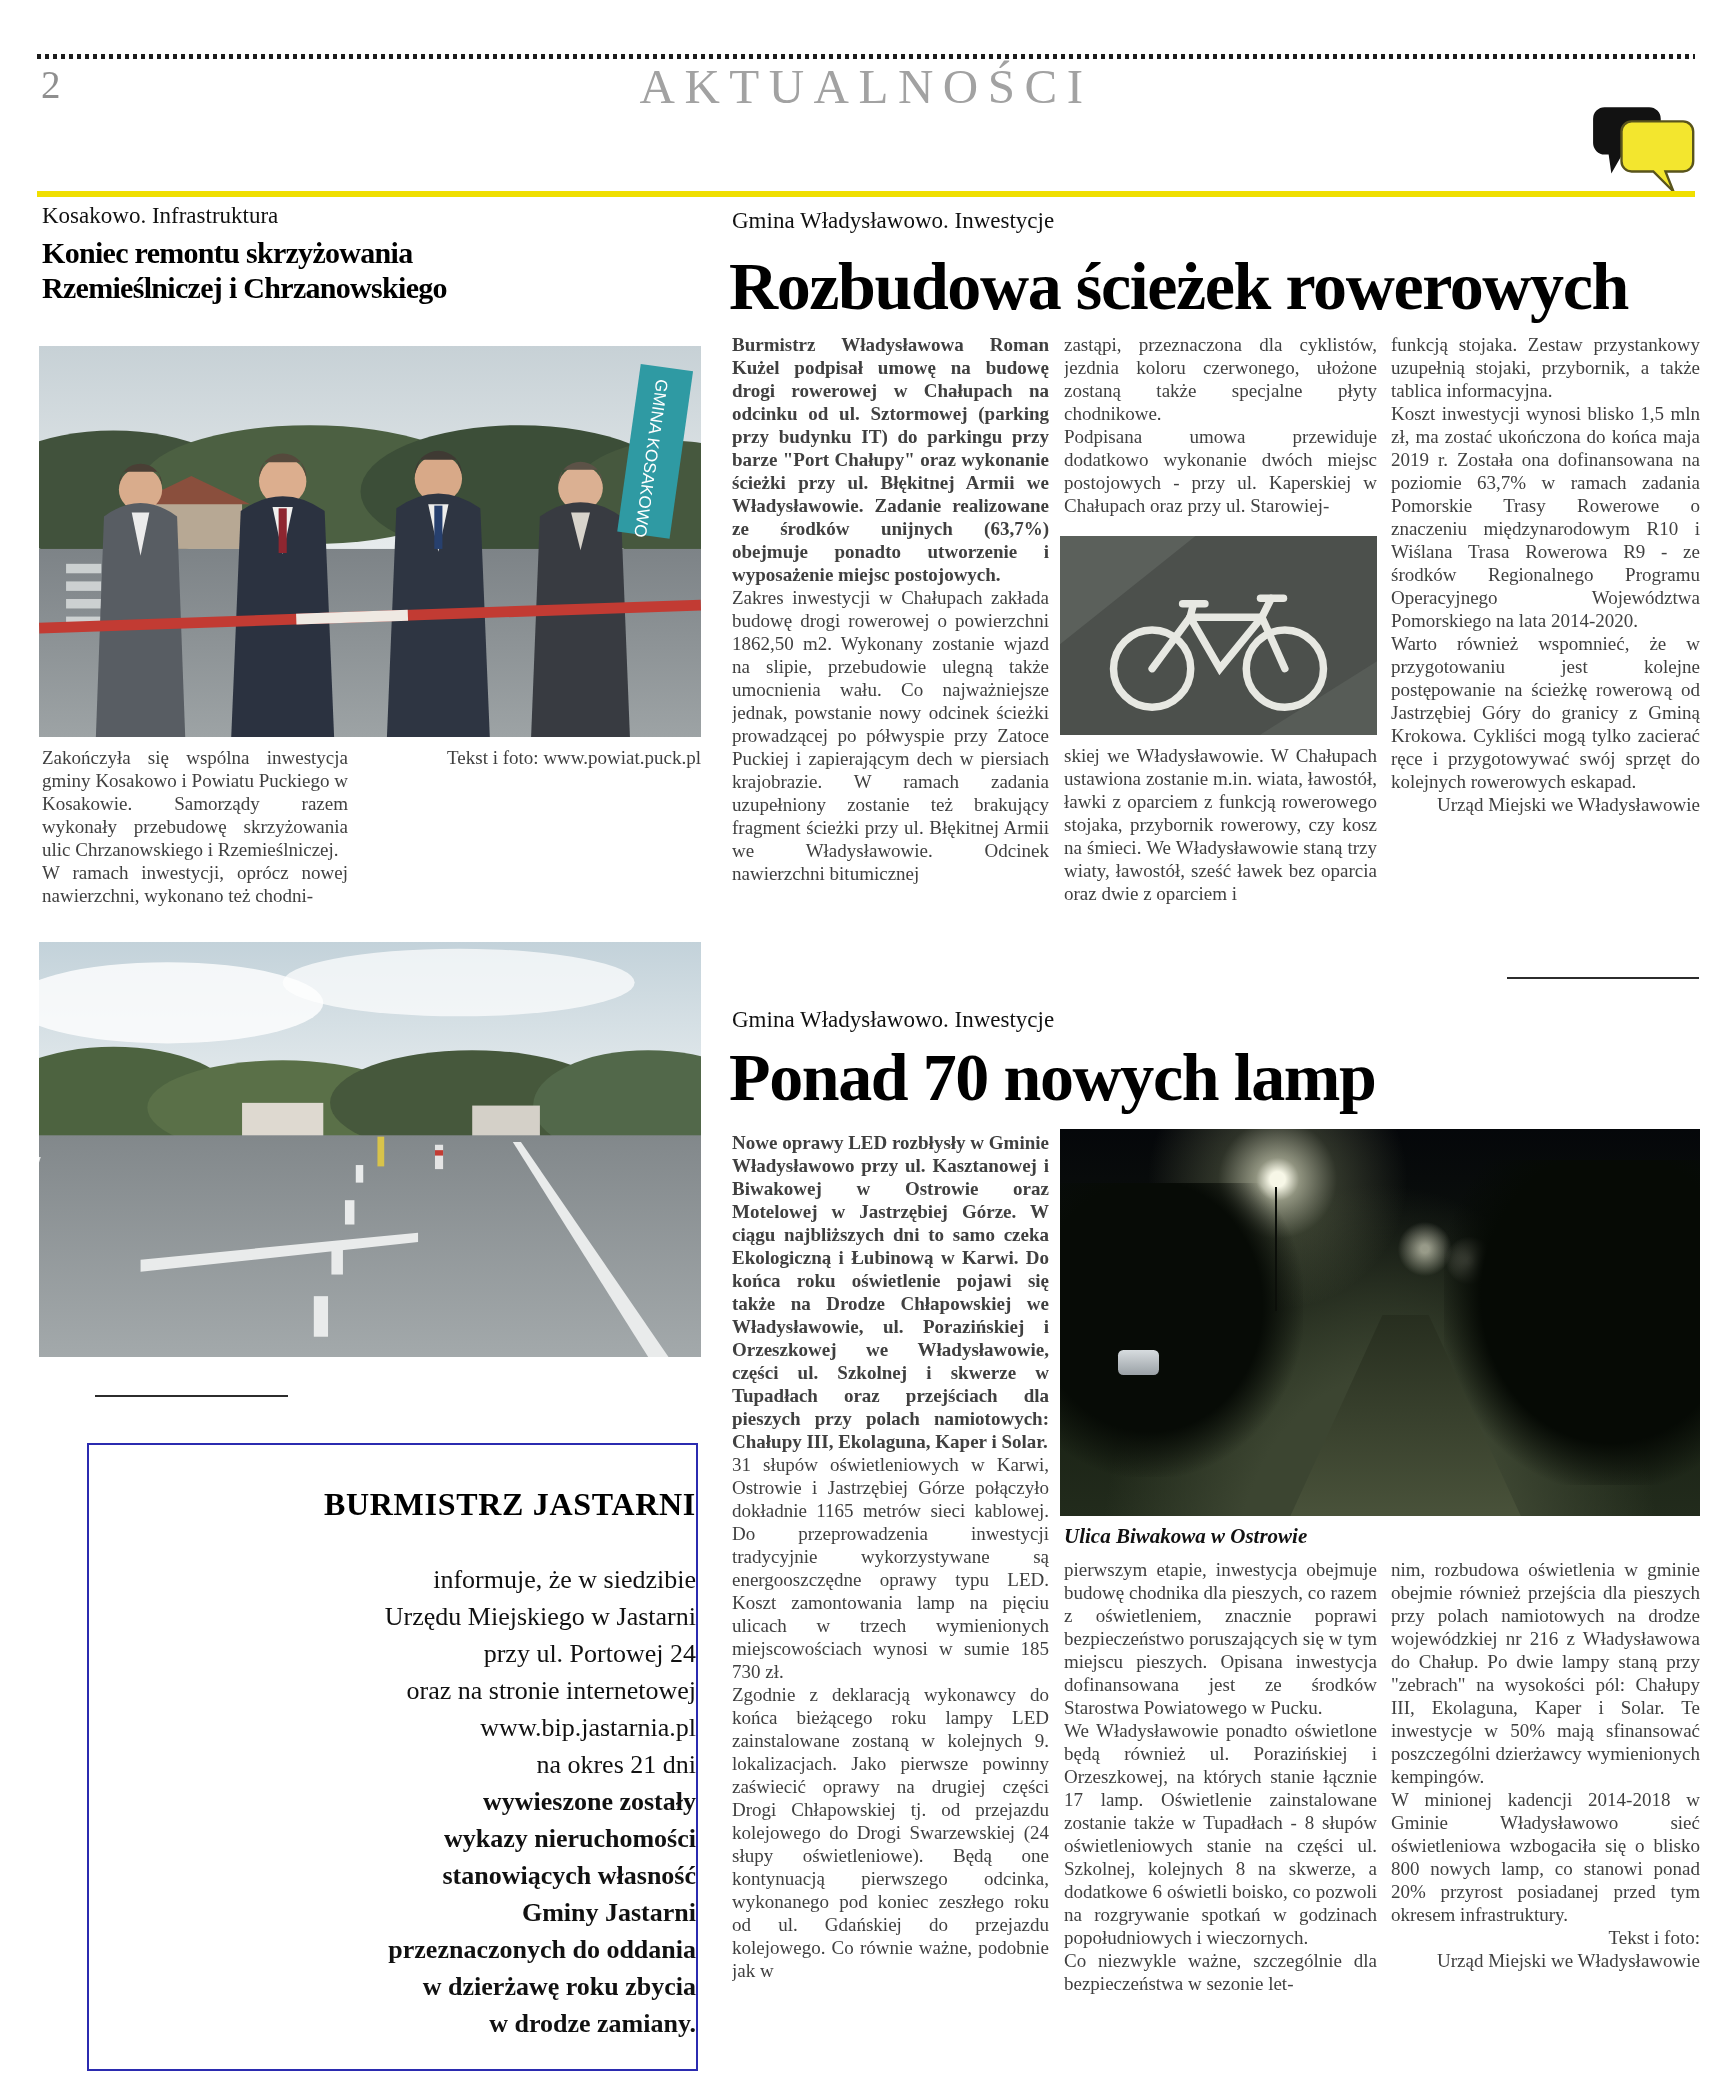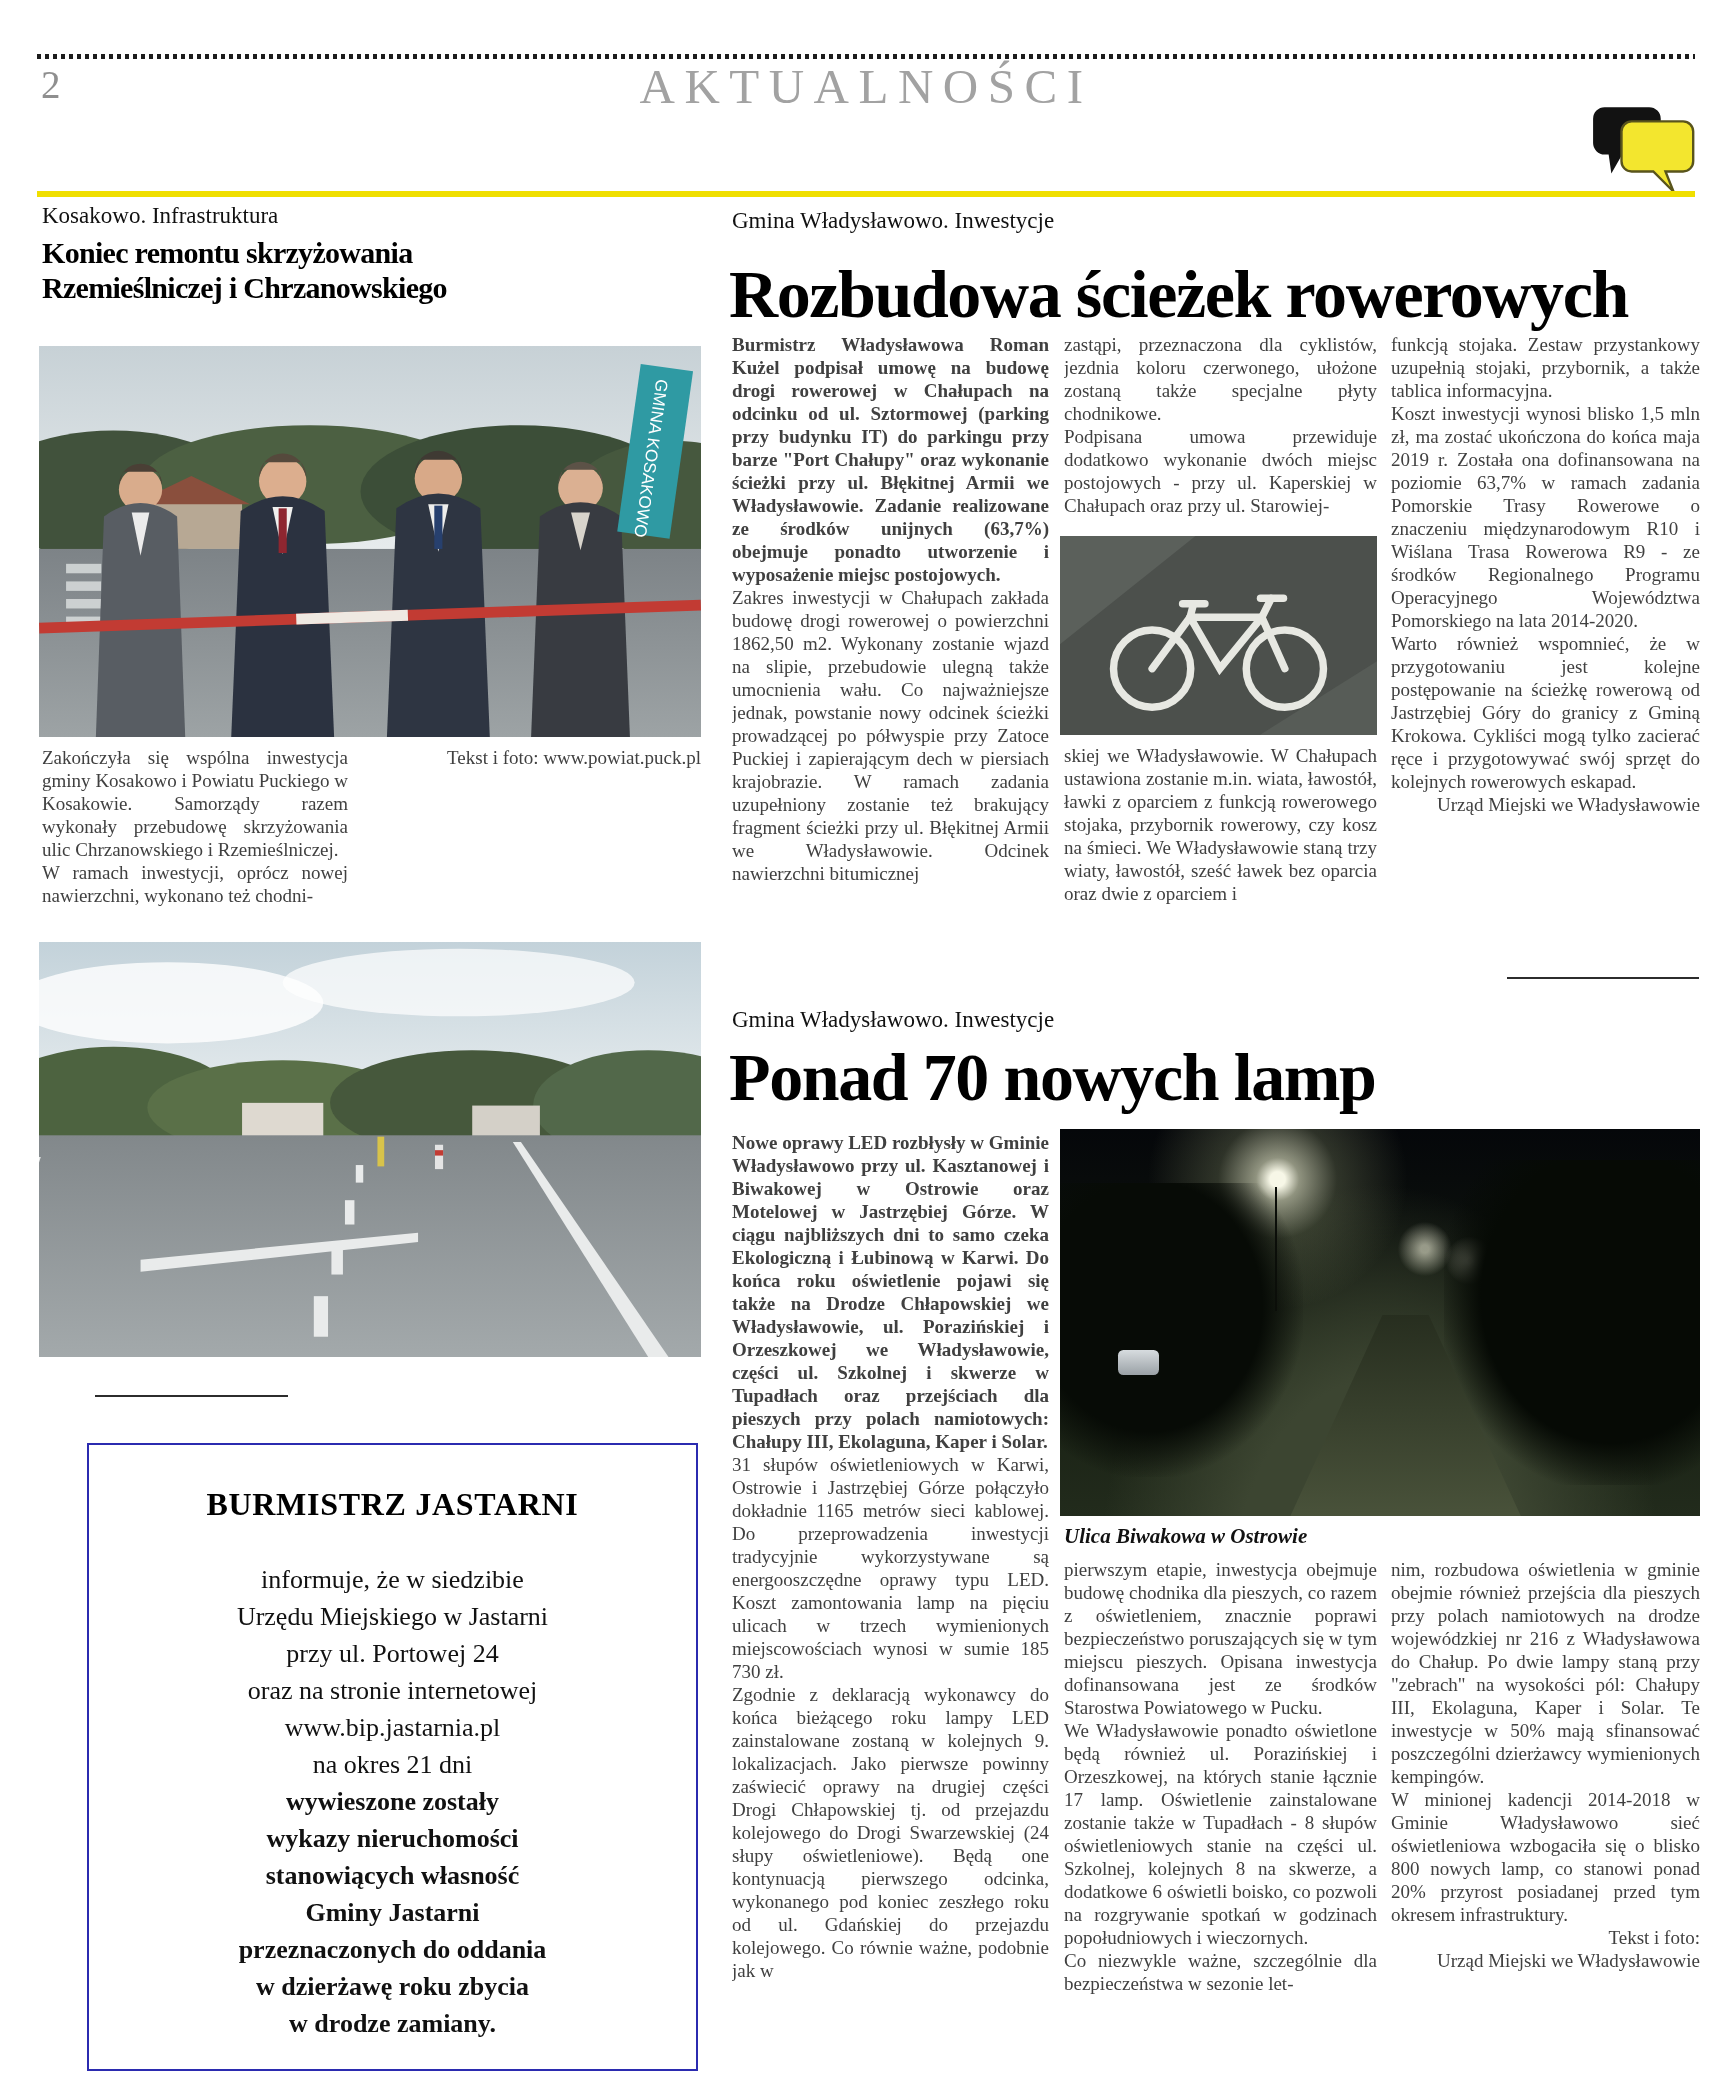--- a/index.html
+++ b/index.html
@@ -45,21 +45,21 @@
             background:radial-gradient(ellipse at 50% 42%, #060a05 55%, rgba(0,0,0,0) 74%);}
   .np-pole{position:absolute;left:33.6%;top:15%;width:2px;height:32%;background:#0b0e09;}
   .np-path{position:absolute;left:36%;bottom:0;width:36%;height:52%;
            background:linear-gradient(#272e1f,#49523a);
            clip-path:polygon(40% 0,60% 0,100% 100%,0 100%);}
   .np-car{position:absolute;left:9%;top:57%;width:6.5%;height:6.5%;
           background:linear-gradient(#d7dcdf,#9aa1a6);border-radius:5.4px;}
 
   
   .jbox{position:absolute;left:87px;top:1443px;width:611px;height:628px;
-        border:2.7px solid #2b2bb0;background:#fff;text-align:center;box-sizing:border-box;}
+        border:2.7px solid #2b2bb0;background:#fff;text-align:right;box-sizing:border-box;}
   .jbox-title{margin-top:41px;font-size:32px;font-weight:bold;letter-spacing:0.7px;color:#000;}
   .jbox-lines{margin-top:38px;font-size:26px;line-height:37px;color:#111;}
   .jl-b{font-weight:bold;}
 </style>
 </head>
 <body>
 
 <div class="page">
 
   <div class="toprule"></div>
@@ -208,21 +208,21 @@
       <div class="jl jl-b">wykazy nieruchomości</div>
       <div class="jl jl-b">stanowiących własność</div>
       <div class="jl jl-b">Gminy Jastarni</div>
       <div class="jl jl-b">przeznaczonych do oddania</div>
       <div class="jl jl-b">w dzierżawę roku zbycia</div>
       <div class="jl jl-b">w drodze zamiany.</div>
     </div>
   </div>
 
   <div class="kicker" style="left:732px;top:208px;">Gmina Władysławowo. Inwestycje</div>
-  <div class="h-big" style="left:729px;top:260px;">Rozbudowa ścieżek rowerowych</div>
+  <div class="h-big" style="left:729px;top:252px;">Rozbudowa ścieżek rowerowych</div>
 
   <div class="body" style="left:732px;top:333px;width:317px;height:650px;overflow:hidden;">
     <p class="lead">Burmistrz Władysławowa Roman Kużel podpisał umowę na budowę drogi rowerowej w Chałupach na odcinku od ul. Sztormowej (parking przy budynku IT) do parkingu przy barze "Port Chałupy" oraz wykonanie ścieżki przy ul. Błękitnej Armii we Władysławowie. Zadanie realizowane ze środków unijnych (63,7%) obejmuje ponadto utworzenie i wyposażenie miejsc postojowych.</p>
     <p>Zakres inwestycji w Chałupach zakłada budowę drogi rowerowej o powierzchni 1862,50 m2. Wykonany zostanie wjazd na slipie, przebudowie ulegną także umocnienia wału. Co najważniejsze jednak, powstanie nowy odcinek ścieżki prowadzącej po półwyspie przy Zatoce Puckiej i zapierającym dech w piersiach krajobrazie. W ramach zadania uzupełniony zostanie też brakujący fragment ścieżki przy ul. Błękitnej Armii we Władysławowie. Odcinek nawierzchni bitumicznej</p>
   </div>
 
   <div class="body" style="left:1064px;top:333px;width:313px;height:200px;overflow:hidden;">
     <p>zastąpi, przeznaczona dla cyklistów, jezdnia koloru czerwonego, ułożone zostaną także specjalne płyty chodnikowe.</p>
     <p>Podpisana umowa przewiduje dodatkowo wykonanie dwóch miejsc postojowych - przy ul. Kaperskiej w Chałupach oraz przy ul. Starowiej-</p>
   </div>

